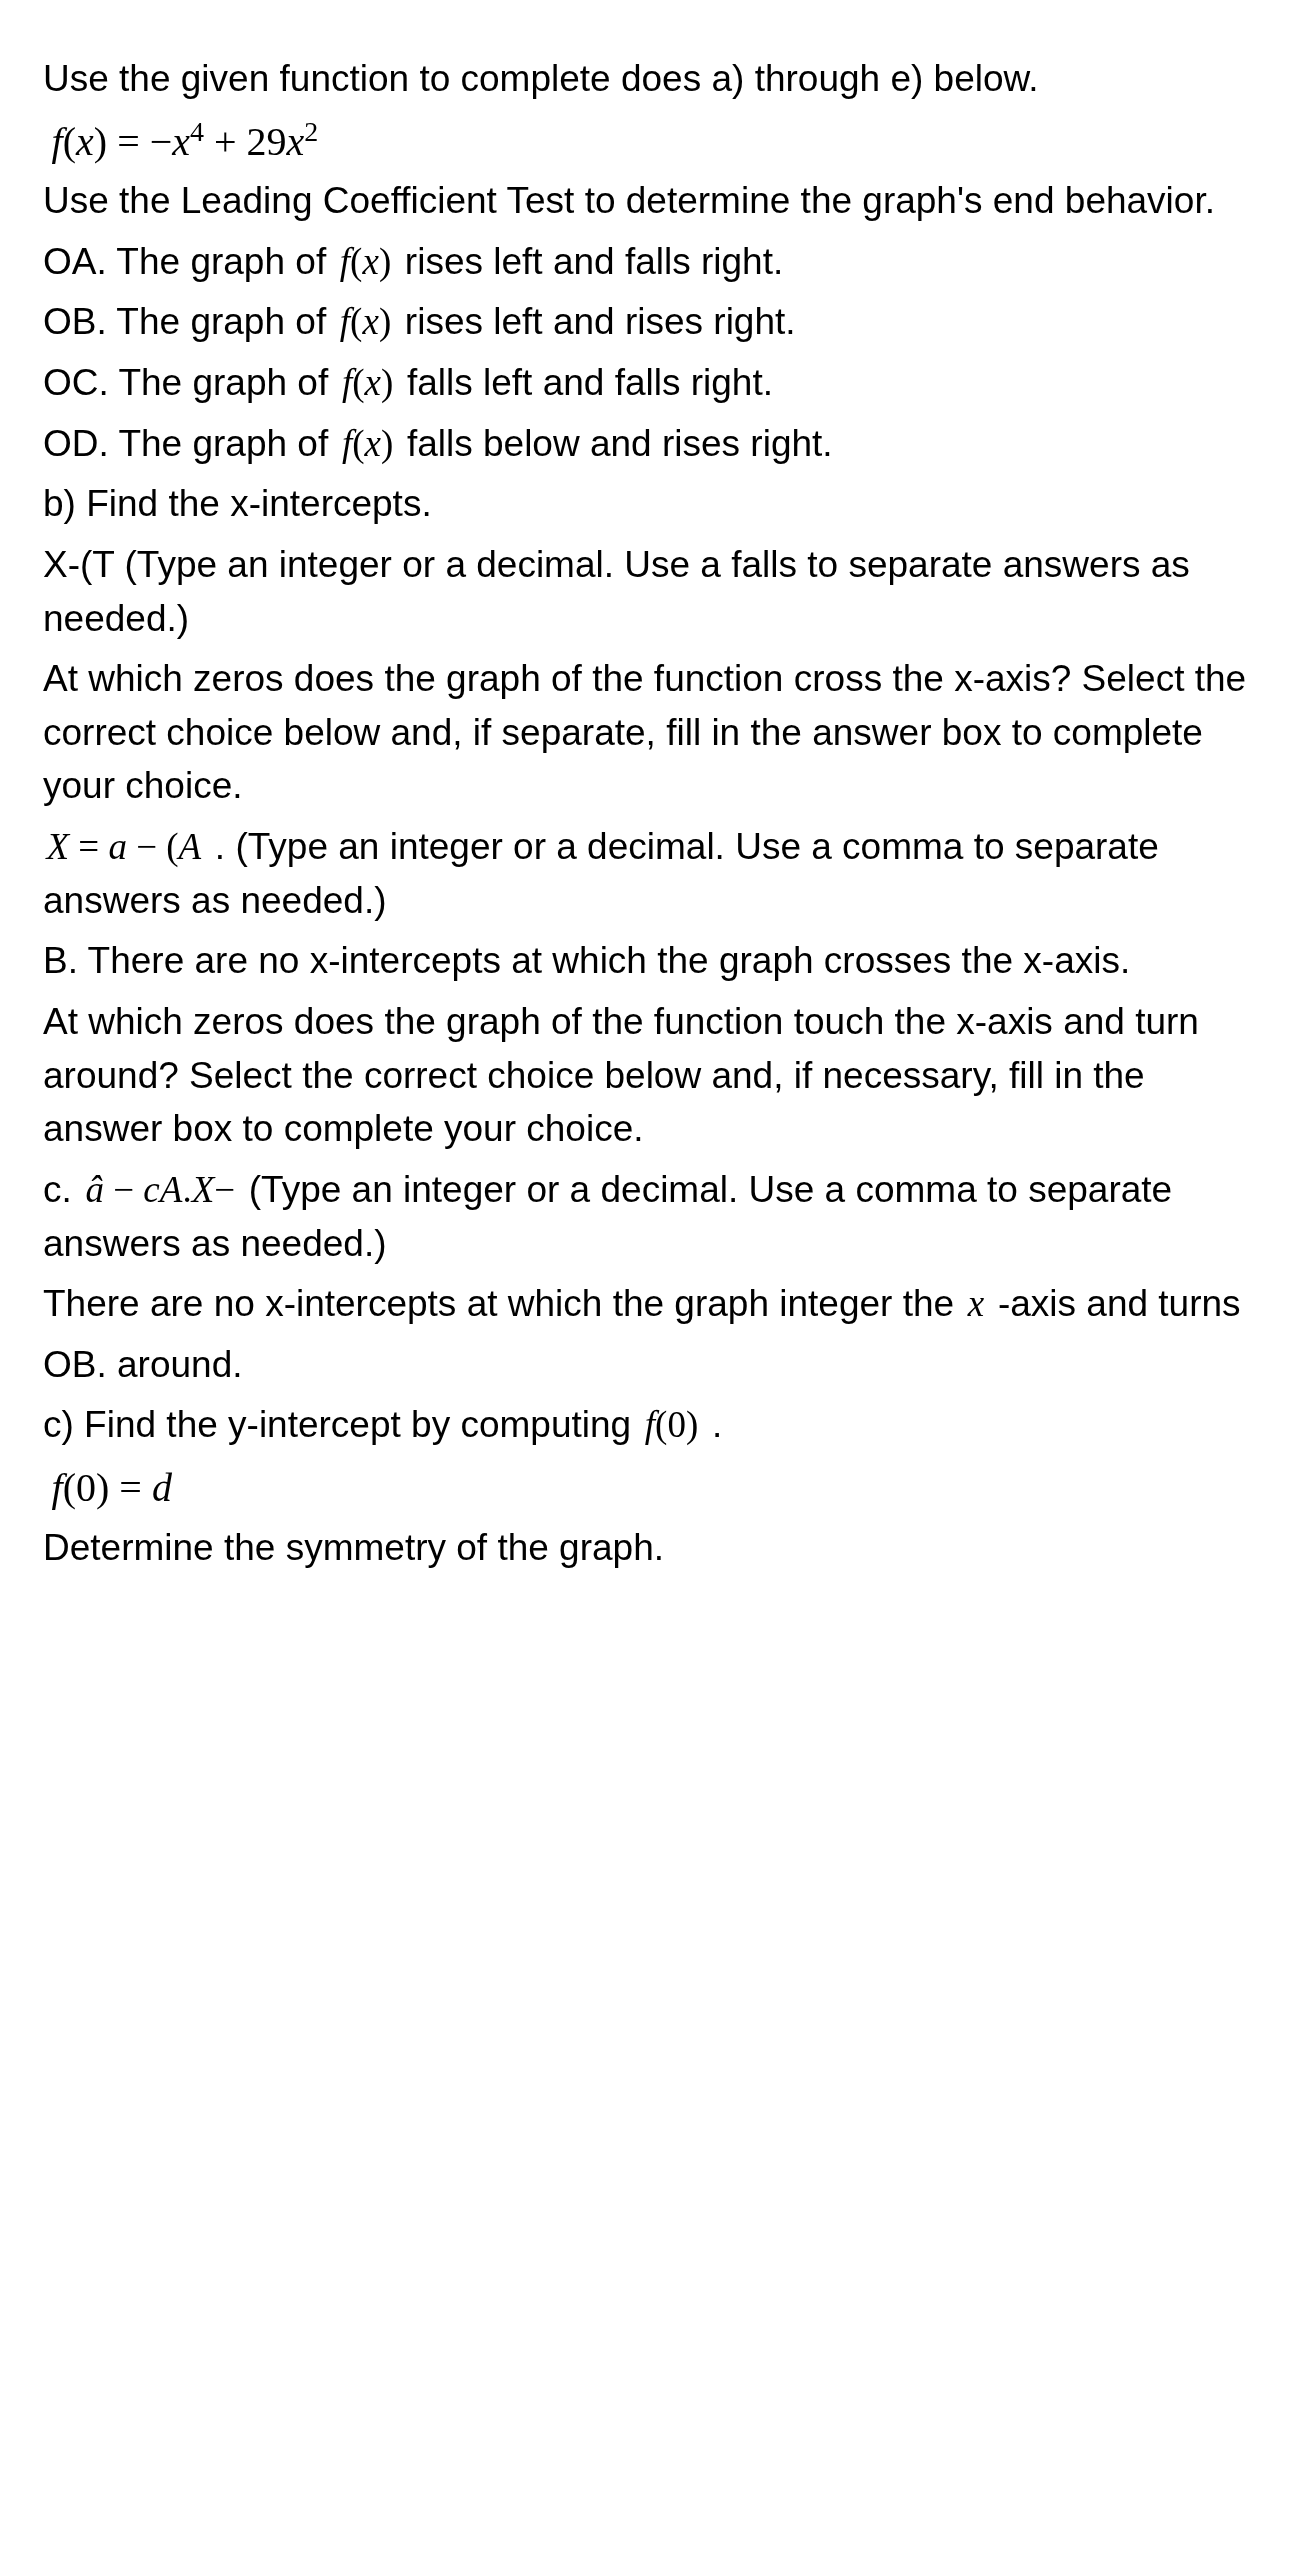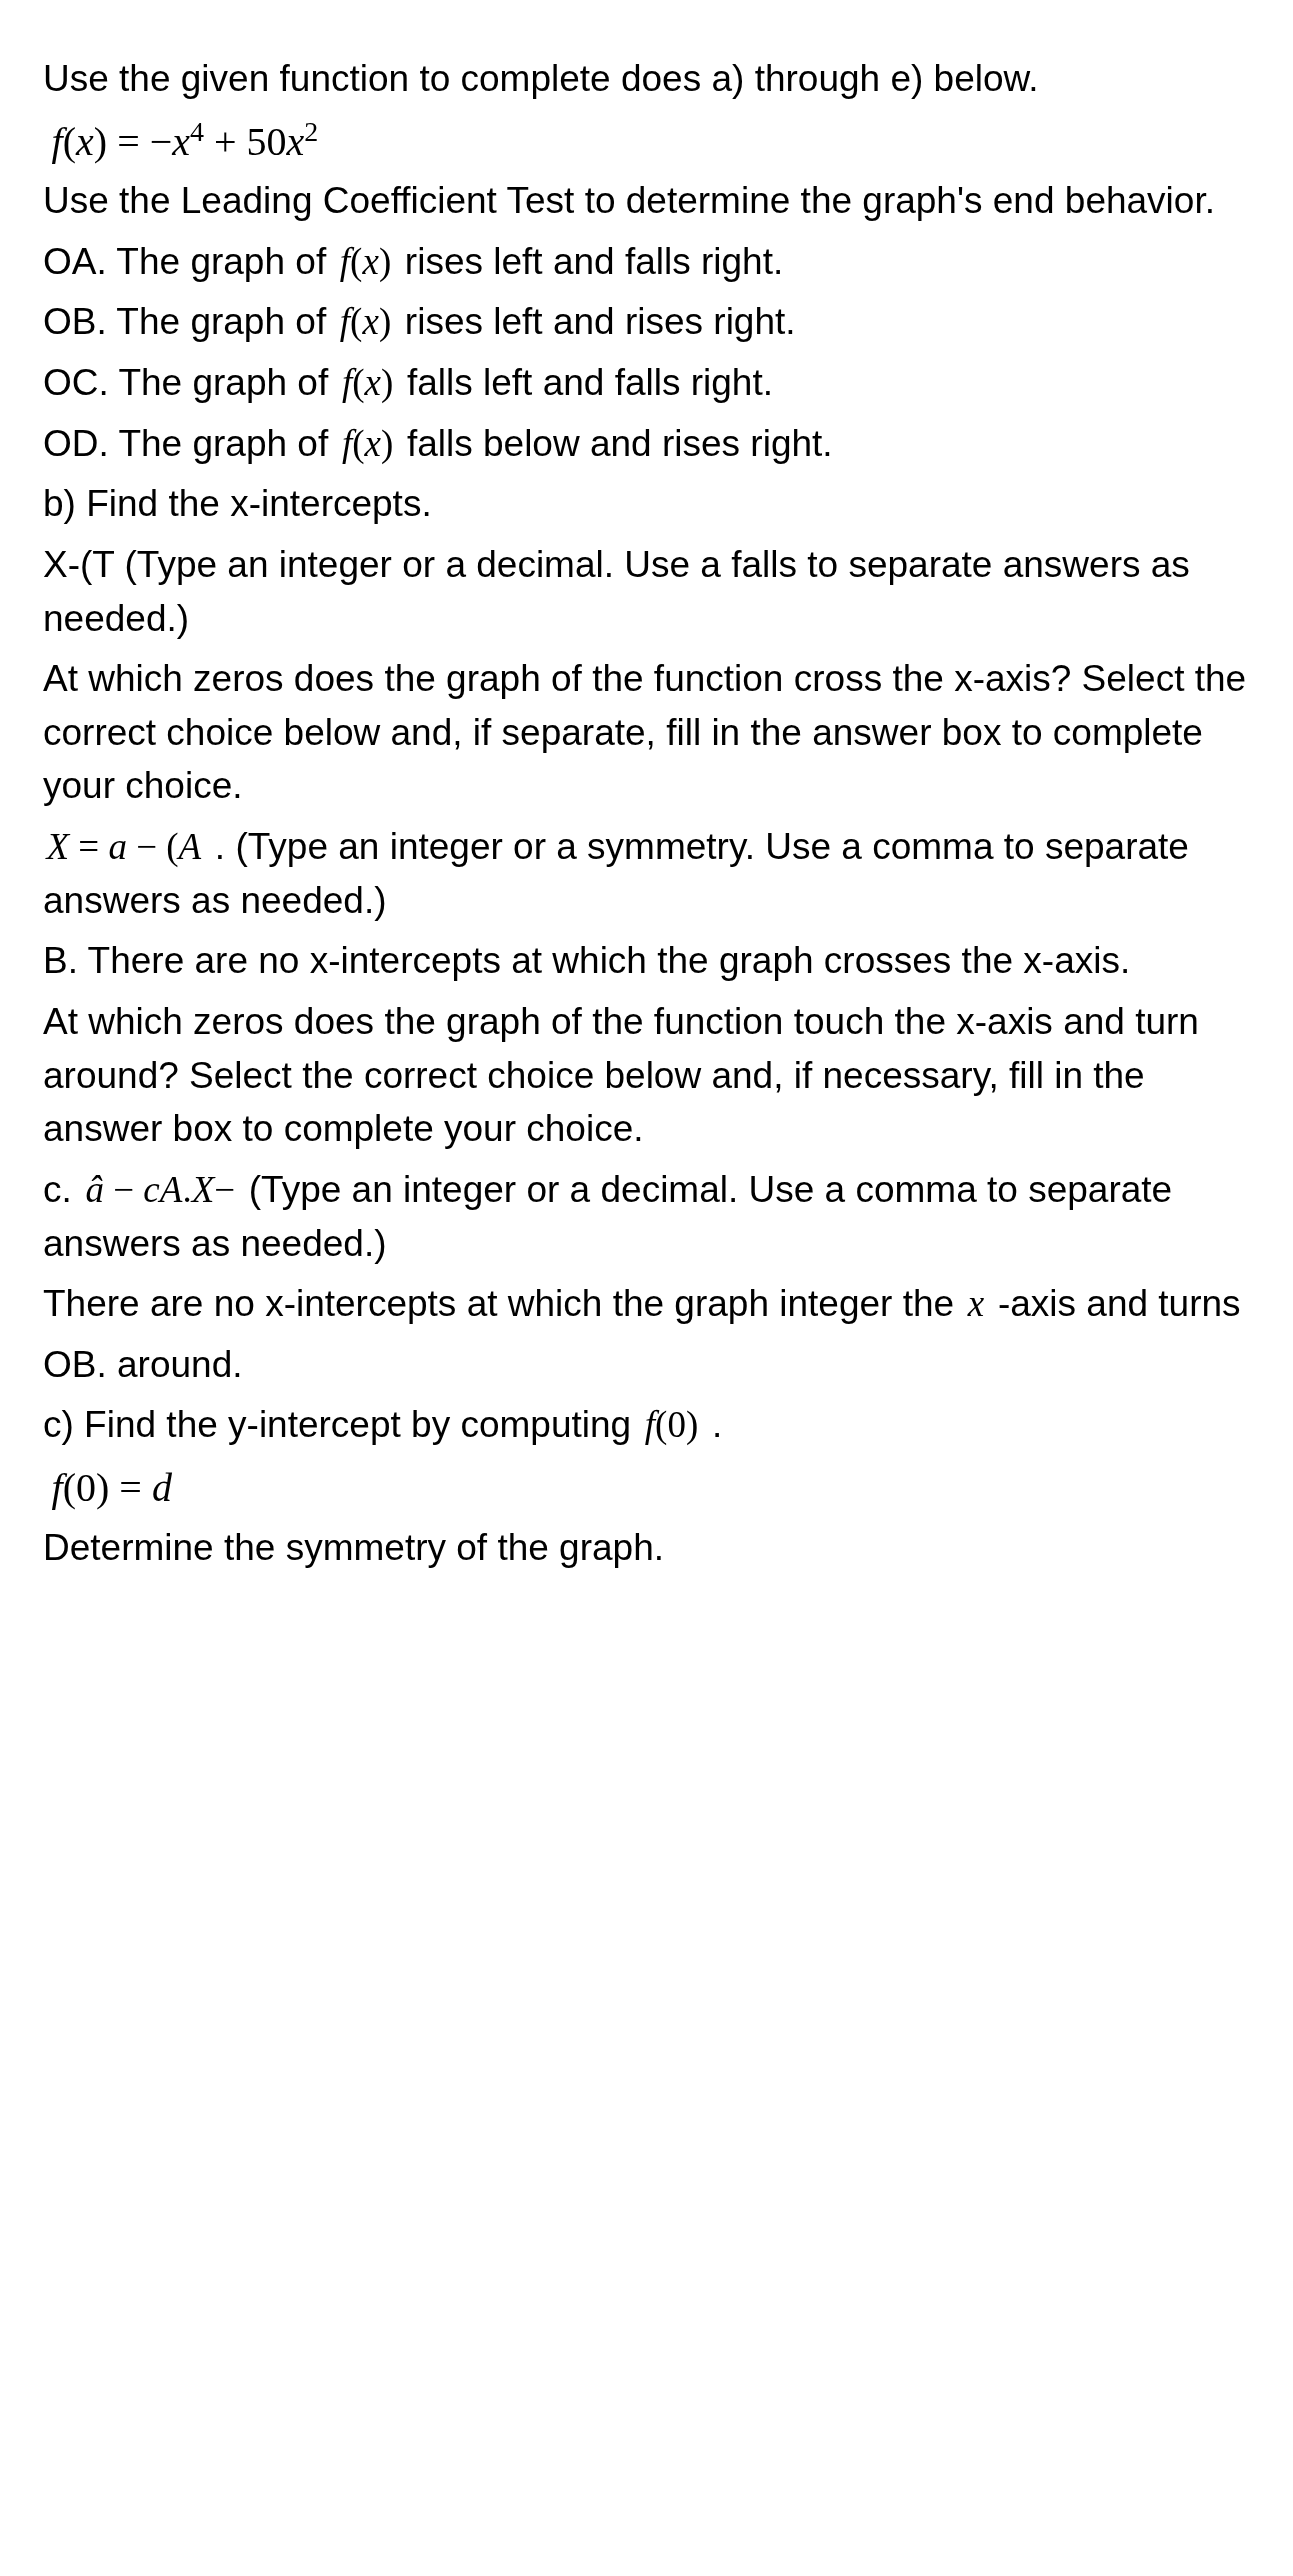--- a/index.html
+++ b/index.html
@@ -41,21 +41,21 @@
     .equation .var {
       font-style: italic;
     }
   </style>
 </head>
 <body>
 
 <div class="paragraph">Use the given function to complete does a) through e) below.</div>
 
 <div class="equation">
-  <span class="var">f</span><span class="math-upright">(</span><span class="var">x</span><span class="math-upright">) = −</span><span class="var">x</span><sup class="math-upright">4</sup><span class="math-upright"> + 50</span><span class="var">x</span><sup class="math-upright">2</sup>
+  <span class="var">f</span><span class="math-upright">(</span><span class="var">x</span><span class="math-upright">) = −</span><span class="var">x</span><sup class="math-upright">4</sup><span class="math-upright"> + 29</span><span class="var">x</span><sup class="math-upright">2</sup>
 </div>
 
 <div class="paragraph">Use the Leading Coefficient Test to determine the graph's end behavior.</div>
 
 <div class="paragraph">
   <span>OA. The graph of </span><span class="math-inline"><span>f</span><span class="math-upright">(</span><span>x</span><span class="math-upright">)</span></span><span> rises left and falls right.</span>
 </div>
 
 <div class="paragraph">
   <span>OB. The graph of </span><span class="math-inline"><span>f</span><span class="math-upright">(</span><span>x</span><span class="math-upright">)</span></span><span> rises left and rises right.</span>
@@ -69,21 +69,21 @@
   <span>OD. The graph of </span><span class="math-inline"><span>f</span><span class="math-upright">(</span><span>x</span><span class="math-upright">)</span></span><span> falls below and rises right.</span>
 </div>
 
 <div class="paragraph">b) Find the x-intercepts.</div>
 
 <div class="paragraph">X-(T (Type an integer or a decimal. Use a falls to separate answers as needed.)</div>
 
 <div class="paragraph">At which zeros does the graph of the function cross the x-axis? Select the correct choice below and, if separate, fill in the answer box to complete your choice.</div>
 
 <div class="paragraph">
-  <span class="math-inline"><span>X</span><span class="math-upright"> = </span><span>a</span><span class="math-upright"> − (</span><span>A</span></span><span> . (Type an integer or a symmetry. Use a comma to separate answers as needed.)</span>
+  <span class="math-inline"><span>X</span><span class="math-upright"> = </span><span>a</span><span class="math-upright"> − (</span><span>A</span></span><span> . (Type an integer or a decimal. Use a comma to separate answers as needed.)</span>
 </div>
 
 <div class="paragraph">B. There are no x-intercepts at which the graph crosses the x-axis.</div>
 
 <div class="paragraph">At which zeros does the graph of the function touch the x-axis and turn around? Select the correct choice below and, if necessary, fill in the answer box to complete your choice.</div>
 
 <div class="paragraph">
   <span>c. </span><span class="math-inline"><span>â</span><span class="math-upright"> − </span><span>c</span><span>A</span><span class="math-upright">.</span><span>X</span><span class="math-upright">−</span></span><span>  (Type an integer or a decimal. Use a comma to separate answers as needed.)</span>
 </div>
 

